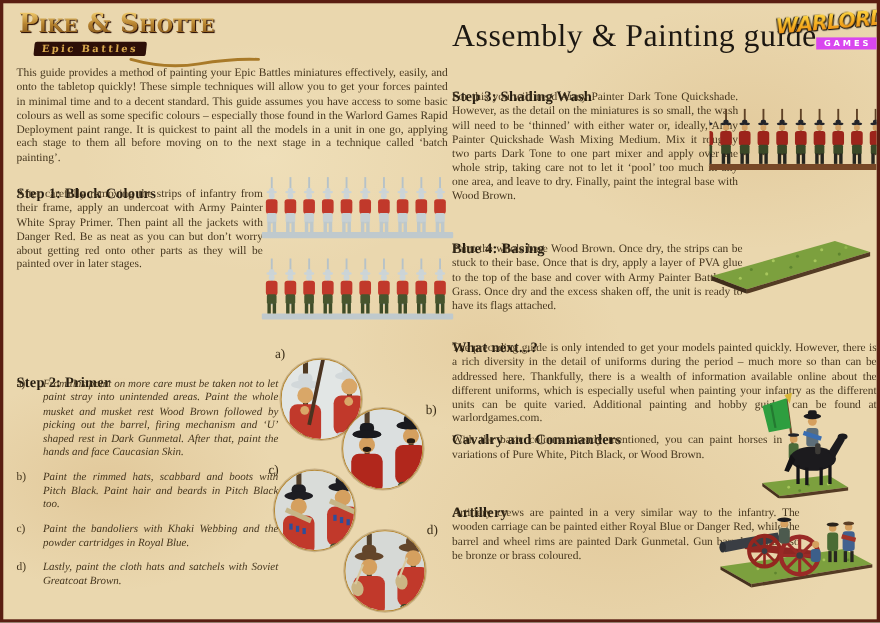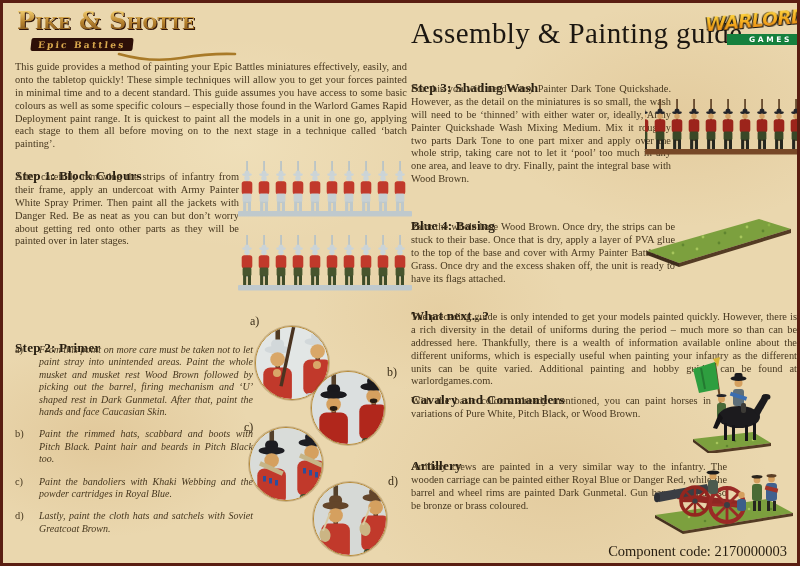--- a/index.html
+++ b/index.html
@@ -53,23 +53,23 @@
   
   .wl{width:92px;height:44px;}
   .wl-word{
     display:inline-block;font-family:"DejaVu Sans",sans-serif;font-weight:bold;font-style:italic;
     font-size:19px;letter-spacing:-1px;transform:rotate(-5deg);
     background:linear-gradient(180deg,#ffe14d,#f5a81c 60%,#e2821a);
     -webkit-background-clip:text;background-clip:text;color:transparent;
     filter:drop-shadow(1px 1px 0 #16130f) drop-shadow(-1px 0 0 #16130f);
   }
   .wl-games{
-    position:absolute;right:0;top:25px;background:#15803d;color:#ffffff;
+    position:absolute;right:0;top:25px;background:#d946ef;color:#ffffff;
     font-family:"DejaVu Sans",sans-serif;font-weight:bold;font-size:7.5px;
-    letter-spacing:2.6px;padding:1px 5px 1px 22px;
+    letter-spacing:2.6px;padding:1px 5px 1px 7px;
   }
 
   
   .strip-primer{--c-pike:#b6c2c8;--c-hat:#cbd4d7;--c-face:#ccd5d8;--c-jacket:#c1392b;--c-trousers:#c7d0d3;--c-legs:#bdc8cc;--c-bar:#bfc9cd;}
   .strip-green {--c-pike:#b6c2c8;--c-hat:#cbd4d7;--c-face:#ccd5d8;--c-jacket:#c1392b;--c-trousers:#47552e;--c-legs:#3e4c29;--c-bar:#bfc9cd;}
   .strip-painted{--c-pike:#5f4226;--c-hat:#23242a;--c-face:#d2a267;--c-jacket:#9c241b;--c-trousers:#3a4827;--c-legs:#26261f;--c-bar:#774827;}
   .c-a{--c-bg:#e2e6e5;--c-pike:#503a22;--c-hat:#d2d8da;--c-face:#d9a768;--c-jacket:#c1392b;--c-trousers:#c7d0d3;--c-legs:#bdc8cc;}
   .c-b{--c-bg:#dbdfdf;--c-pike:#54402a;--c-hat:#1a1a1e;--c-face:#d5a05f;--c-jacket:#b1271c;--c-trousers:#3a4827;--c-legs:#26261f;}
   .c-c{--c-bg:#d9dcd9;--c-pike:#54402a;--c-hat:#1d1d22;--c-face:#d5a05f;--c-jacket:#c1392b;--c-trousers:#44532e;--c-legs:#26261f;}
   .c-d{--c-bg:#d6d9d6;--c-pike:#54402a;--c-hat:#63452a;--c-face:#d5a05f;--c-jacket:#c1392b;--c-trousers:#3a4827;--c-legs:#26261f;}
@@ -315,15 +315,14 @@
     <rect x="104" y="46" width="3" height="10" fill="#26261f"></rect>
       <rect x="109" y="46" width="3" height="10" fill="#26261f"></rect>
     <rect x="117" y="28" width="11" height="18" rx="3" fill="#41618f"></rect>
     <rect x="116" y="32" width="13" height="4" fill="#a13328" transform="rotate(14 122 34)"></rect>
     <circle cx="122.5" cy="24" r="3.4" fill="#d5a05f"></circle>
       <ellipse cx="122.5" cy="20.8" rx="5" ry="1.8" fill="#5b3f26"></ellipse>
     <rect x="118" y="46" width="3" height="10" fill="#26261f"></rect>
       <rect x="124" y="46" width="3" height="10" fill="#26261f"></rect>
   </svg>
 
-  <div class="abs comp-code" style="right:10px;top:540px">Component code: 2170000003</div>
 
 </div>
 
 </body></html>

